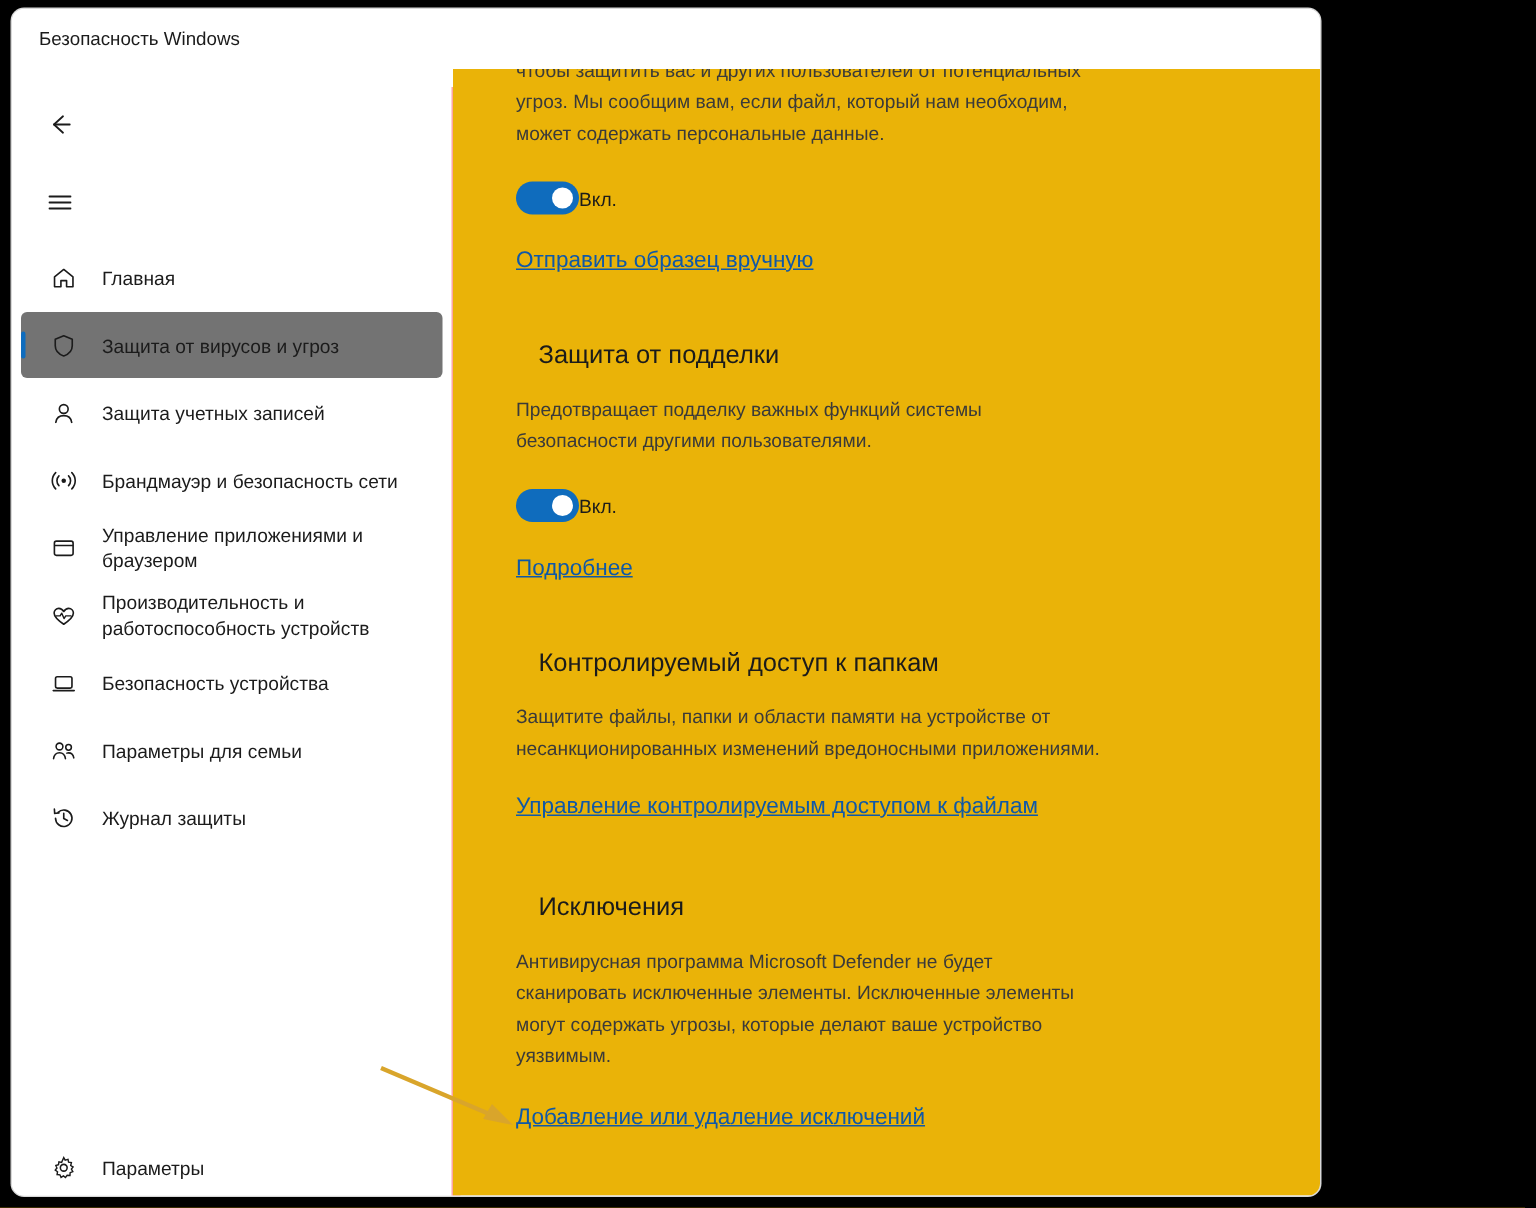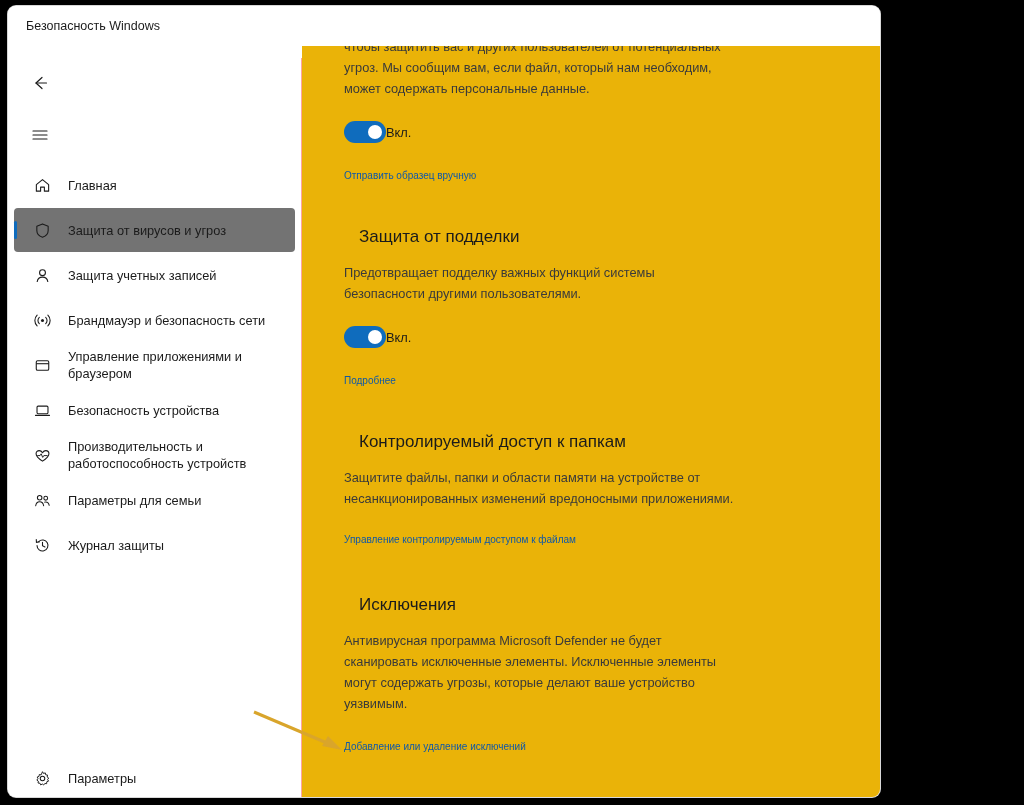--- a/index.html
+++ b/index.html
@@ -162,22 +162,23 @@
     margin: 0;
   }
   .para.wide { width: 395px; }
   .section-title {
     font-size: 17px;
     color: #1b1b1b;
     font-weight: 400;
     margin: 15px;
   }
   .link {
-    font-size: 10px;
+    font-size: 15px;
     color: #0f58a8;
+    text-decoration: underline;
     cursor: default;
     display: inline-block;
   }
   .toggle-row {
     display: flex;
     align-items: center;
   }
   .toggle {
     width: 42px;
     height: 22px;
@@ -328,35 +329,35 @@
             <rect x="2.4" y="4" width="13.2" height="10" rx="1.4"></rect>
             <line x1="2.4" y1="7.1" x2="15.6" y2="7.1"></line>
           </svg>
         </span>
         <span class="nav-label">Управление приложениями и браузером</span>
       </div>
 
       <div class="nav-item">
         <span class="nav-ico">
           <svg width="17" height="17" viewBox="0 0 18 18" fill="none" stroke="#1b1b1b" stroke-width="1.15" stroke-linejoin="round">
+            <path d="M9 15 C4.2 11.8 2.2 9.7 2.2 7.1 C2.2 5.2 3.7 3.8 5.5 3.8 C6.9 3.8 8.2 4.7 9 6 C9.8 4.7 11.1 3.8 12.5 3.8 C14.3 3.8 15.8 5.2 15.8 7.1 C15.8 9.7 13.8 11.8 9 15 Z"></path>
+            <path d="M3.4 9.1 H6.4 L7.6 7.2 L9.2 11 L10.4 9.1 H14.4" stroke-width="1" fill="none"></path>
+          </svg>
+        </span>
+        <span class="nav-label">Производительность и работоспособность устройств</span>
+      </div>
+
+      <div class="nav-item">
+        <span class="nav-ico">
+          <svg width="17" height="17" viewBox="0 0 18 18" fill="none" stroke="#1b1b1b" stroke-width="1.15" stroke-linejoin="round">
             <rect x="3.2" y="4.4" width="11.6" height="8" rx="1.2"></rect>
             <line x1="1.6" y1="14.2" x2="16.4" y2="14.2" stroke-linecap="round"></line>
           </svg>
         </span>
         <span class="nav-label">Безопасность устройства</span>
-      </div>
-
-      <div class="nav-item">
-        <span class="nav-ico">
-          <svg width="17" height="17" viewBox="0 0 18 18" fill="none" stroke="#1b1b1b" stroke-width="1.15" stroke-linejoin="round">
-            <path d="M9 15 C4.2 11.8 2.2 9.7 2.2 7.1 C2.2 5.2 3.7 3.8 5.5 3.8 C6.9 3.8 8.2 4.7 9 6 C9.8 4.7 11.1 3.8 12.5 3.8 C14.3 3.8 15.8 5.2 15.8 7.1 C15.8 9.7 13.8 11.8 9 15 Z"></path>
-            <path d="M3.4 9.1 H6.4 L7.6 7.2 L9.2 11 L10.4 9.1 H14.4" stroke-width="1" fill="none"></path>
-          </svg>
-        </span>
-        <span class="nav-label">Производительность и работоспособность устройств</span>
       </div>
 
       <div class="nav-item">
         <span class="nav-ico">
           <svg width="17" height="17" viewBox="0 0 18 18" fill="none" stroke="#1b1b1b" stroke-width="1.1">
             <circle cx="6" cy="6" r="2.4"></circle>
             <circle cx="12.4" cy="6.6" r="2"></circle>
             <path d="M1.8 14.6 C2.2 11.8 3.9 10.4 6 10.4 C8.1 10.4 9.8 11.8 10.2 14.6" stroke-linecap="round"></path>
             <path d="M11.2 10.7 C11.6 10.5 12 10.5 12.4 10.5 C14.2 10.5 15.7 11.7 16.1 14.1" stroke-linecap="round"></path>
           </svg>

